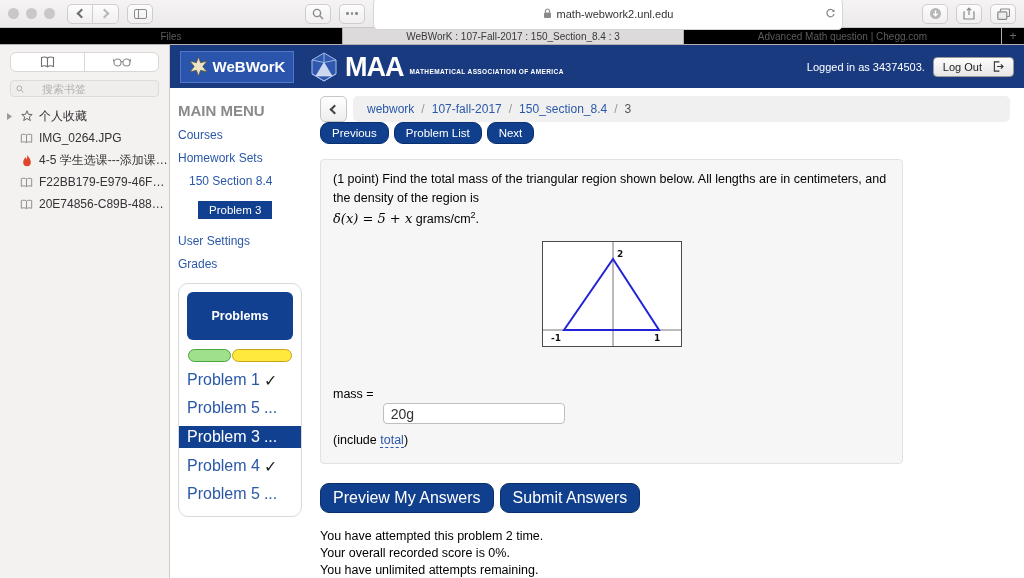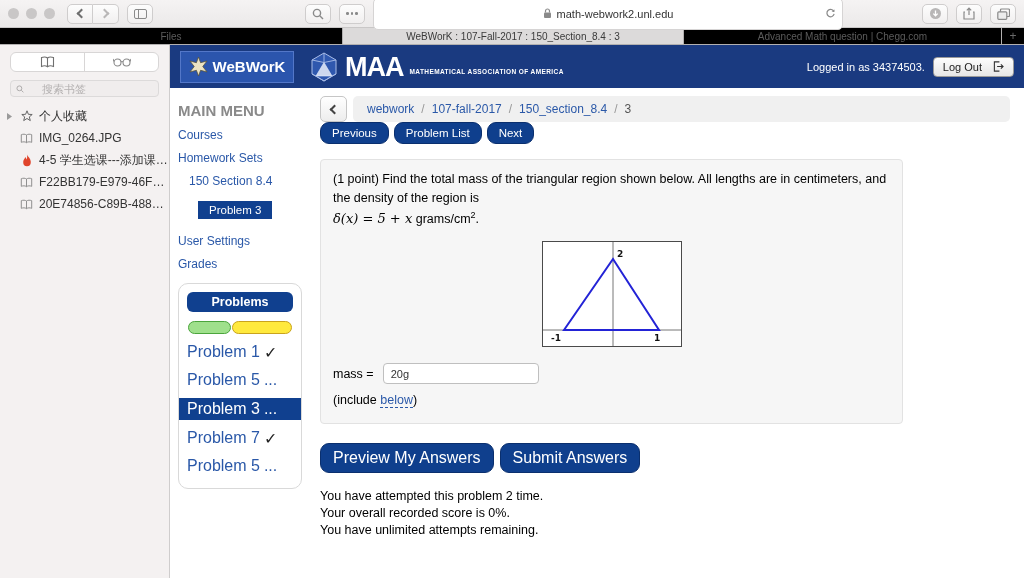--- a/index.html
+++ b/index.html
@@ -72,21 +72,21 @@
 
   
   .left-nav { width:140px; flex:none; padding:10px 0 0 8px; }
   .menu-title { color:#8a8a8a; font-weight:bold; font-size:15px; margin:4px 0 8px; }
   .left-nav a { display:block; color:#2a58a8; font-size:12px; text-decoration:none; margin:9px 0; cursor:pointer; }
   .left-nav a.ind1 { margin-left:11px; }
   .nav-selected { display:inline-block; background:#10408f; color:#fff !important; font-size:11.5px;
     padding:3px 11px; margin:4px 0 6px 20px; cursor:pointer; }
   .problems-panel { margin-top:12px; width:124px; border:1px solid #d9d9d9; border-radius:10px; padding:8px 8px 4px; background:#fff; }
   .panel-title { background:#10408f; color:#fff; font-weight:bold; font-size:12.5px; text-align:center;
-    border-radius:6px; padding:3px 0; cursor:default; }
+    border-radius:6px; padding:17px 0; cursor:default; }
   .progress { margin:9px 1px 4px; height:13px; display:flex; }
   .prog-green { width:42%; background:#9fe08c; border:1.5px solid #4ba53c; border-radius:7px; }
   .prog-yellow { width:58%; background:#ffe93d; border:1.5px solid #c9a31d; border-radius:7px; margin-left:1px; }
   .prob-link { display:flex; gap:4px; font-size:16px; color:#2a58a8; margin:9px 0; cursor:pointer; }
   .prob-link .sfx-check { color:#222; }
   .prob-link.selected { background:#10408f; color:#fff; margin:9px -8px; padding:2px 8px; }
   .prob-link.selected .sfx { color:#fff; }
 
   
   .content { flex:1; padding:6px 14px 0 10px; min-width:0; }
@@ -103,22 +103,22 @@
   .btn-row { display:flex; gap:5px; }
   .navy-btn { background:#0f3f8d; color:#fff; border:1px solid #0a2f6e; border-radius:9px; font-size:11.5px;
     padding:4px 11px; cursor:pointer; font-family:"Liberation Sans", sans-serif; }
   .problem-box { margin-top:15px; width:583px; background:#f6f6f6; border:1px solid #e2e2e2; border-radius:4px;
     padding:10px 12px 16px; }
   .ptext { font-size:12.5px; color:#000; line-height:1.55; }
   .math { font-family:"DejaVu Serif", serif; font-style:italic; font-size:13px; }
   .math-units { font-style:normal; font-family:"Liberation Sans", sans-serif; font-size:12.5px; }
   .figure-wrap { margin:12px auto 6px; width:140px; }
   .mass-row { margin-top:16px; display:flex; align-items:center; gap:9px; font-size:12.5px; color:#000; }
-  .mass-row input { width:156px; height:21px; border:1px solid #bfbfbf; border-radius:4px; padding:0 7px;
-    font-size:11px; color:#333; background:#fff; font-family:"Liberation Sans", sans-serif; }
+  .mass-row input { width:182px; height:21px; border:1px solid #bfbfbf; border-radius:4px; padding:0 7px;
+    font-size:14px; color:#333; background:#fff; font-family:"Liberation Sans", sans-serif;margin-top:40px; }
   .units-line { margin-top:9px; font-size:12.5px; color:#000; }
   .units-link { color:#2a58a8; border-bottom:1px dashed #2a58a8; cursor:pointer; }
   .action-row { margin-top:19px; display:flex; gap:6px; }
   .action-row .navy-btn { font-size:16px; padding:5px 12px; }
   .status { margin-top:15px; font-size:12.5px; color:#000; line-height:17px; }
 
   svg { display:block; }
 </style>
 </head>
 <body>
@@ -333,21 +333,21 @@
               </div>
             <div class="prob-link">
                 <span>Problem 5</span>
                 <span class="sfx">...</span>
               </div>
             <div class="prob-link selected">
                 <span>Problem 3</span>
                 <span class="sfx">...</span>
               </div>
             <div class="prob-link">
-                <span>Problem 7</span>
+                <span>Problem 4</span>
                 <span class="sfx sfx-check">✓</span>
               </div>
             <div class="prob-link">
                 <span>Problem 5</span>
                 <span class="sfx">...</span>
               </div>
           </div>
         </nav>
 
         <section class="content">
@@ -389,21 +389,21 @@
                 <text x="9" y="100" font-family="DejaVu Sans, sans-serif" font-size="9" font-weight="bold" fill="#111">-1</text>
                 <text x="112" y="100" font-family="DejaVu Sans, sans-serif" font-size="9" font-weight="bold" fill="#111">1</text>
               </svg>
             </div>
 
             <div class="mass-row">
               <span>mass =</span>
               <input type="text" value="20g" style="">
             </div>
             <div class="units-line">
-              <span>(include </span><span class="units-link">below</span><span>)</span>
+              <span>(include </span><span class="units-link">total</span><span>)</span>
             </div>
           </div>
 
           <div class="action-row">
             <button class="navy-btn">Preview My Answers</button>
             <button class="navy-btn">Submit Answers</button>
           </div>
 
           <div class="status">
             <p>You have attempted this problem 2 time.</p>

